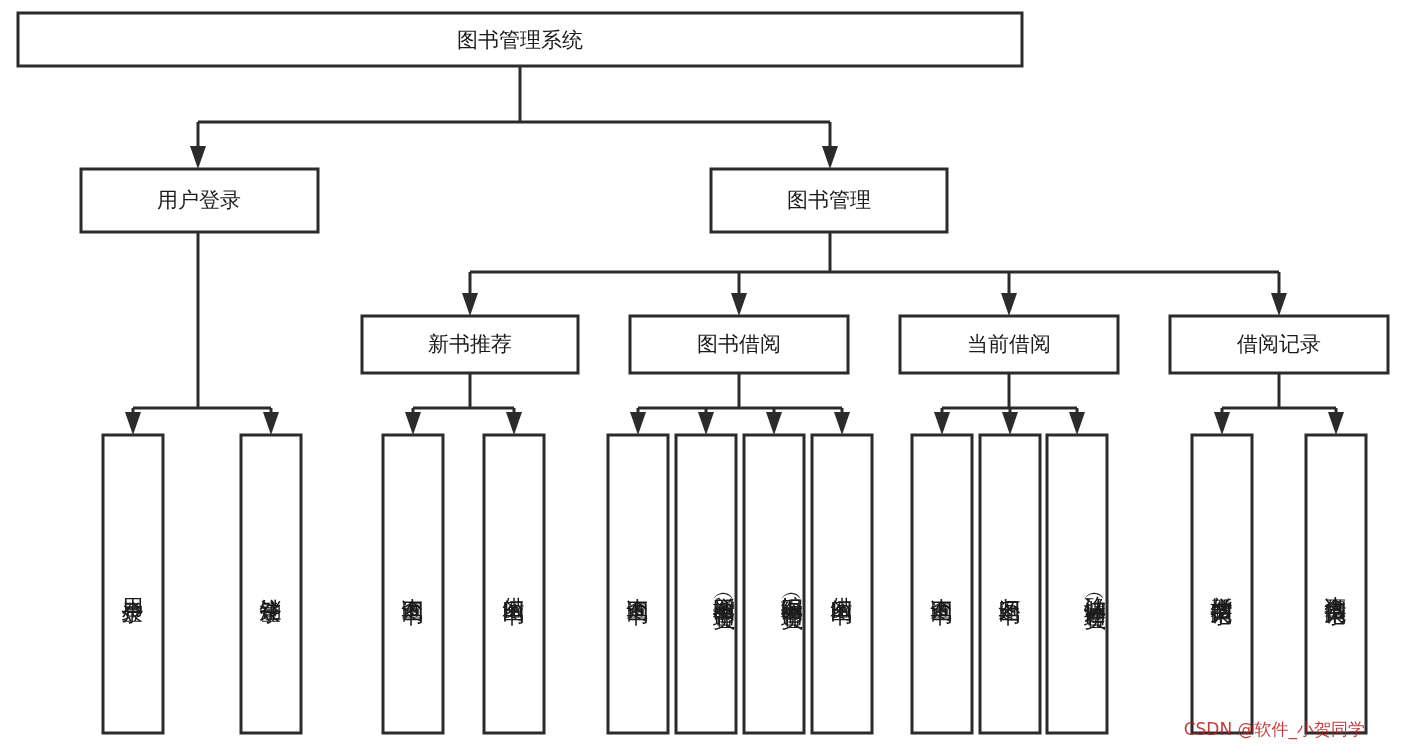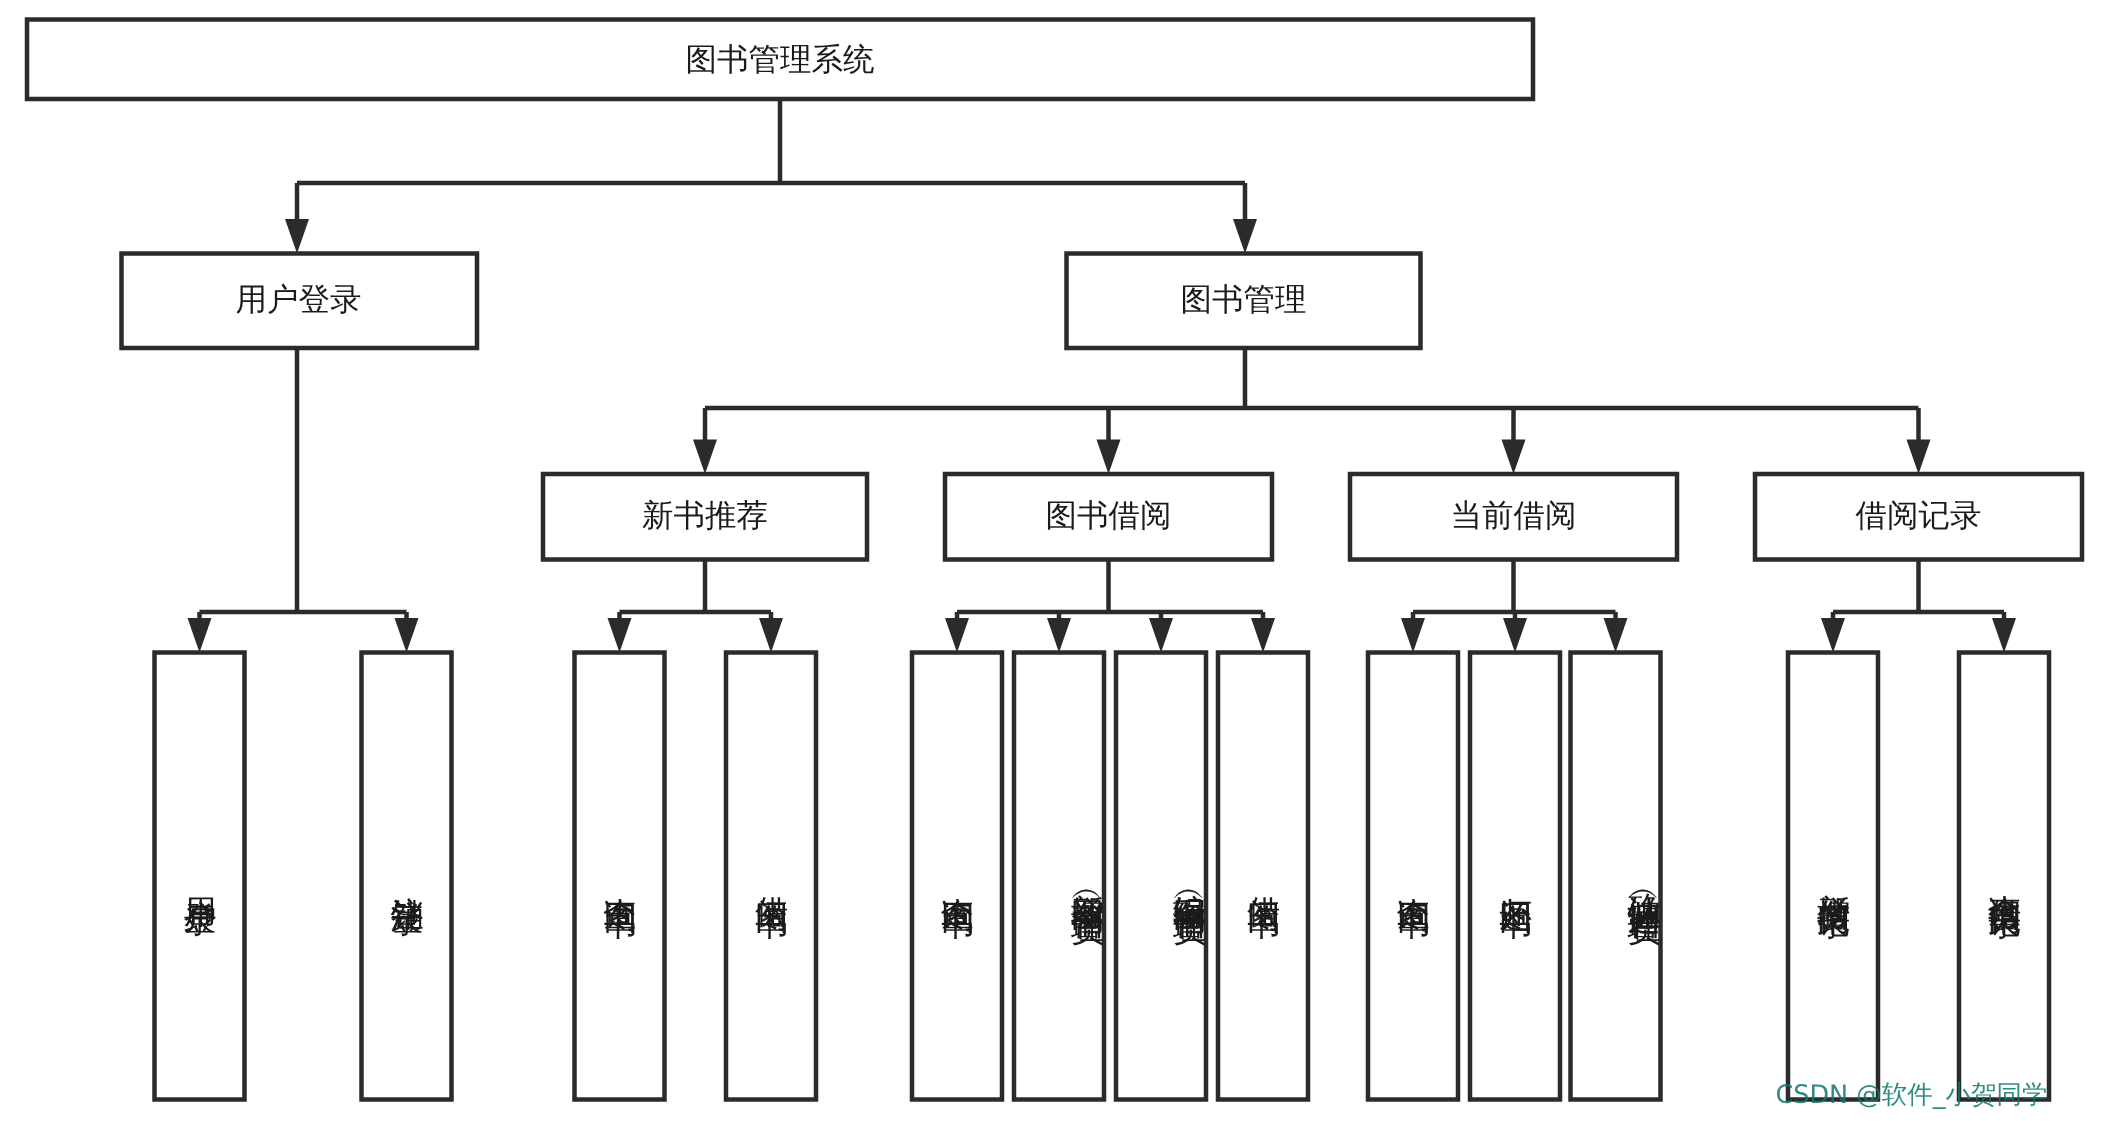--- a/index.html
+++ b/index.html
@@ -62,21 +62,21 @@
     text-align: center;
     white-space: nowrap;
     pointer-events: none;
   }
   .watermark {
     position: absolute;
     right: 10px;
     bottom: 6px;
     font-family: "DejaVu Sans", "Liberation Sans", sans-serif;
     font-size: 17px;
-    color: #0f766e;
+    color: #b91c1c;
     opacity: 0.85;
     white-space: nowrap;
   }
 </style>
 </head>
 <body>
 
 <div id="diagram-root">
 
   <svg class="tree-canvas" viewBox="0 0 1405 747" xmlns="http://www.w3.org/2000/svg">

